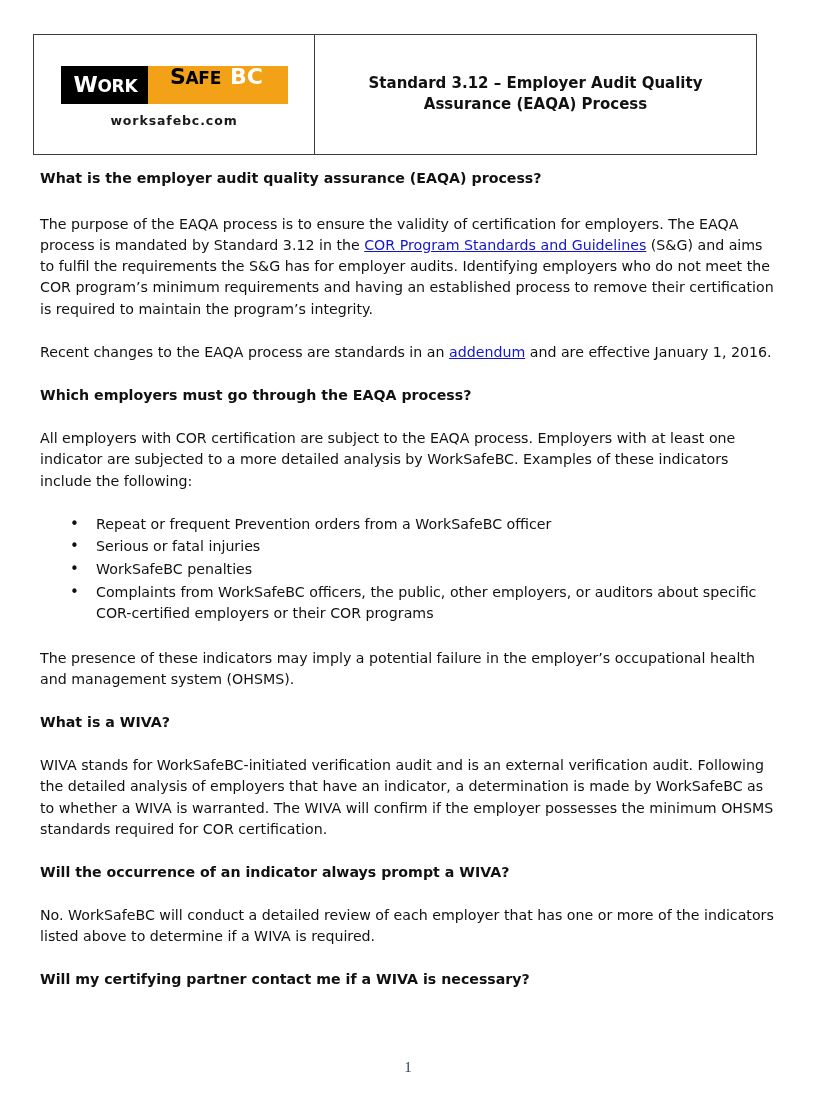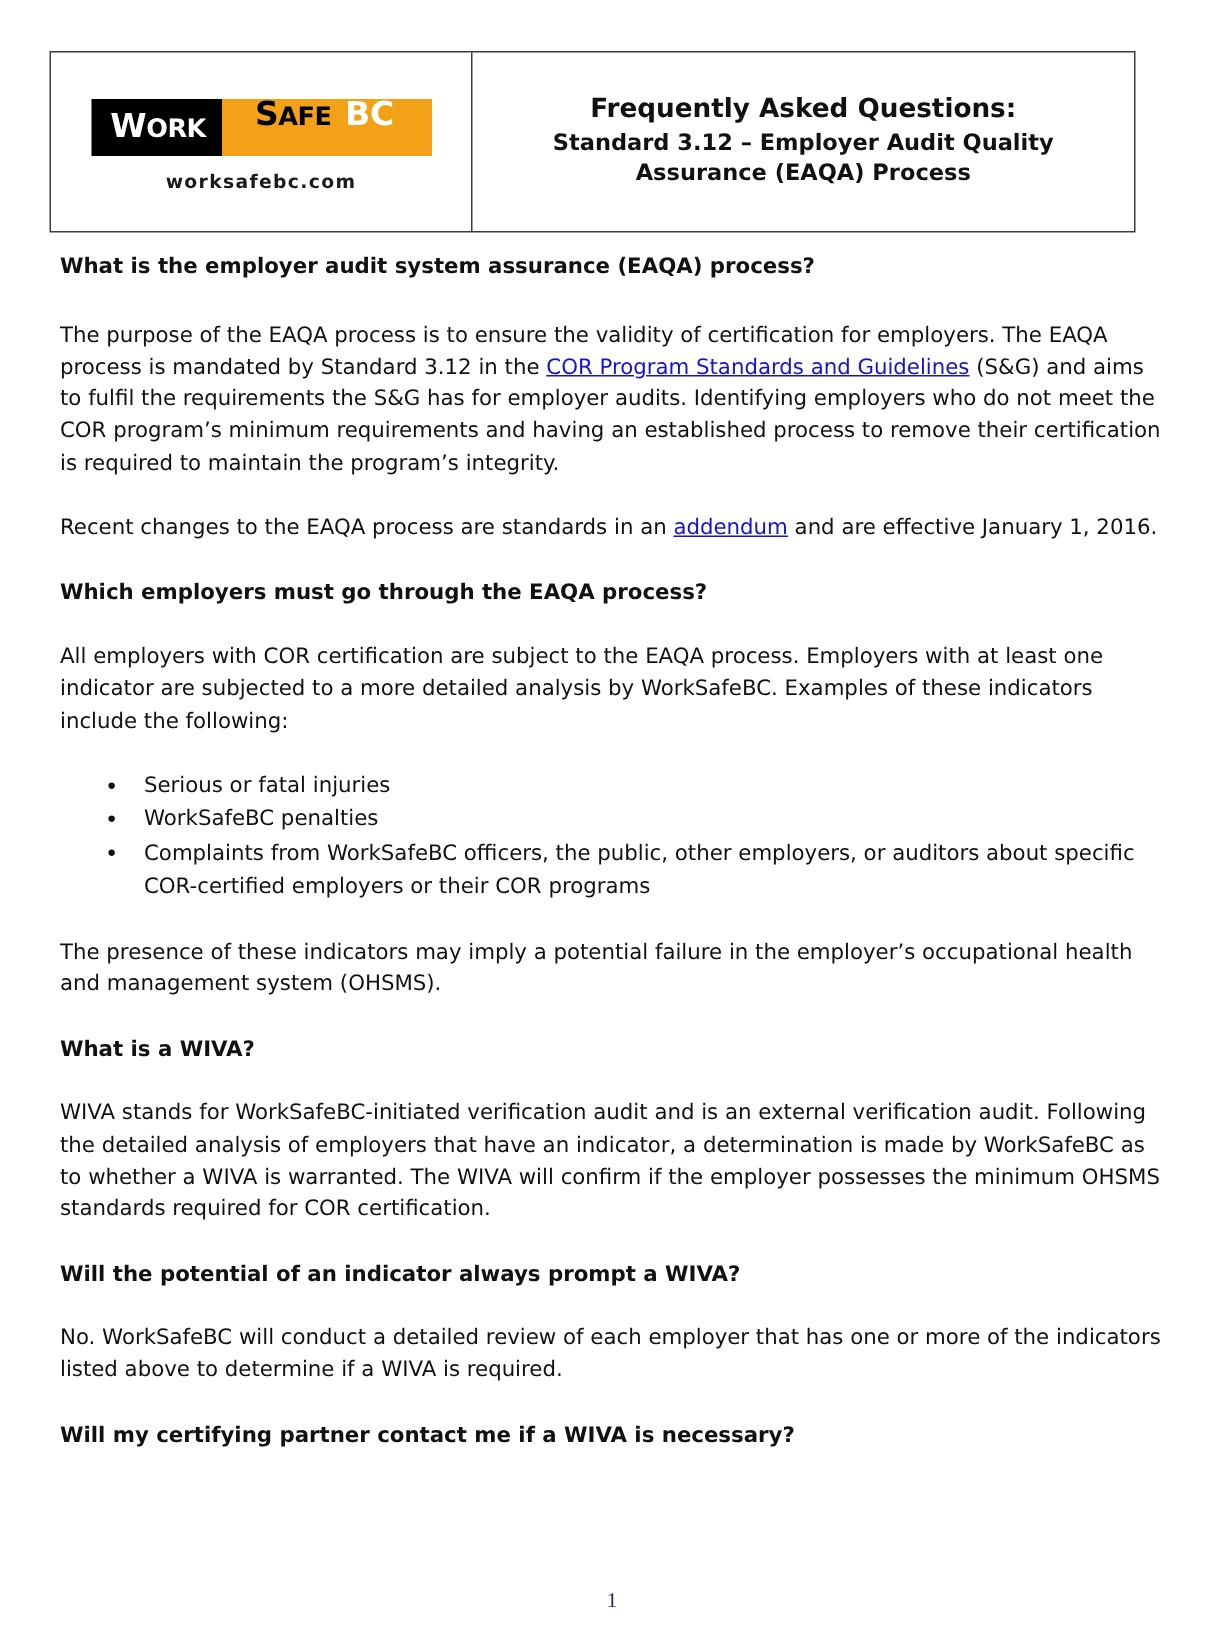--- a/index.html
+++ b/index.html
@@ -200,70 +200,70 @@
         </div>
         <div class="logo-orange">
           <span class="logo-word logo-safe"><span class="cap">S</span><span class="small">AFE</span></span>
           <span class="logo-word logo-bc">BC</span>
         </div>
       </div>
       <div class="logo-url">worksafebc.com</div>
     </div>
 
     <div class="header-cell-title">
-      <div class="title-line1">Frequently Asked Questions:</div>
       <div class="title-line2">Standard 3.12 – Employer Audit Quality</div>
       <div class="title-line3">Assurance (EAQA) Process</div>
     </div>
 
   </div>
 
   <div class="content">
 
-    <p class="q">What is the employer audit system assurance (EAQA) process?</p>
+    <p class="q">What is the employer audit quality assurance (EAQA) process?</p>
 
     <div class="gap-lg"></div>
 
     <p class="p"><span>The purpose of the EAQA process is to ensure the validity of certification for employers. The EAQA process is mandated by Standard 3.12 in the </span><a class="doclink" href="#">COR Program Standards and Guidelines</a><span> (S&amp;G) and aims to fulfil the requirements the S&amp;G has for employer audits. Identifying employers who do not meet the COR program’s minimum requirements and having an established process to remove their certification is required to maintain the program’s integrity.</span></p>
 
     <div class="gap-md"></div>
 
     <p class="p"><span>Recent changes to the EAQA process are standards in an </span><a class="doclink" href="#">addendum</a><span> and are effective January 1, 2016.</span></p>
 
     <div class="gap-md"></div>
 
     <p class="q">Which employers must go through the EAQA process?</p>
 
     <div class="gap-md"></div>
 
     <p class="p">All employers with COR certification are subject to the EAQA process. Employers with at least one indicator are subjected to a more detailed analysis by WorkSafeBC. Examples of these indicators include the following:</p>
 
     <div class="gap-md"></div>
 
     <ul class="bullets">
+      <li>Repeat or frequent Prevention orders from a WorkSafeBC officer</li>
       <li>Serious or fatal injuries</li>
       <li>WorkSafeBC penalties</li>
       <li>Complaints from WorkSafeBC officers, the public, other employers, or auditors about specific COR-certified employers or their COR programs</li>
     </ul>
 
     <div class="gap-md"></div>
 
     <p class="p">The presence of these indicators may imply a potential failure in the employer’s occupational health and management system (OHSMS).</p>
 
     <div class="gap-md"></div>
 
     <p class="q">What is a WIVA?</p>
 
     <div class="gap-md"></div>
 
     <p class="p">WIVA stands for WorkSafeBC-initiated verification audit and is an external verification audit. Following the detailed analysis of employers that have an indicator, a determination is made by WorkSafeBC as to whether a WIVA is warranted. The WIVA will confirm if the employer possesses the minimum OHSMS standards required for COR certification.</p>
 
     <div class="gap-md"></div>
 
-    <p class="q">Will the potential of an indicator always prompt a WIVA?</p>
+    <p class="q">Will the occurrence of an indicator always prompt a WIVA?</p>
 
     <div class="gap-md"></div>
 
     <p class="p">No. WorkSafeBC will conduct a detailed review of each employer that has one or more of the indicators listed above to determine if a WIVA is required.</p>
 
     <div class="gap-md"></div>
 
     <p class="q">Will my certifying partner contact me if a WIVA is necessary?</p>
 
   </div>

